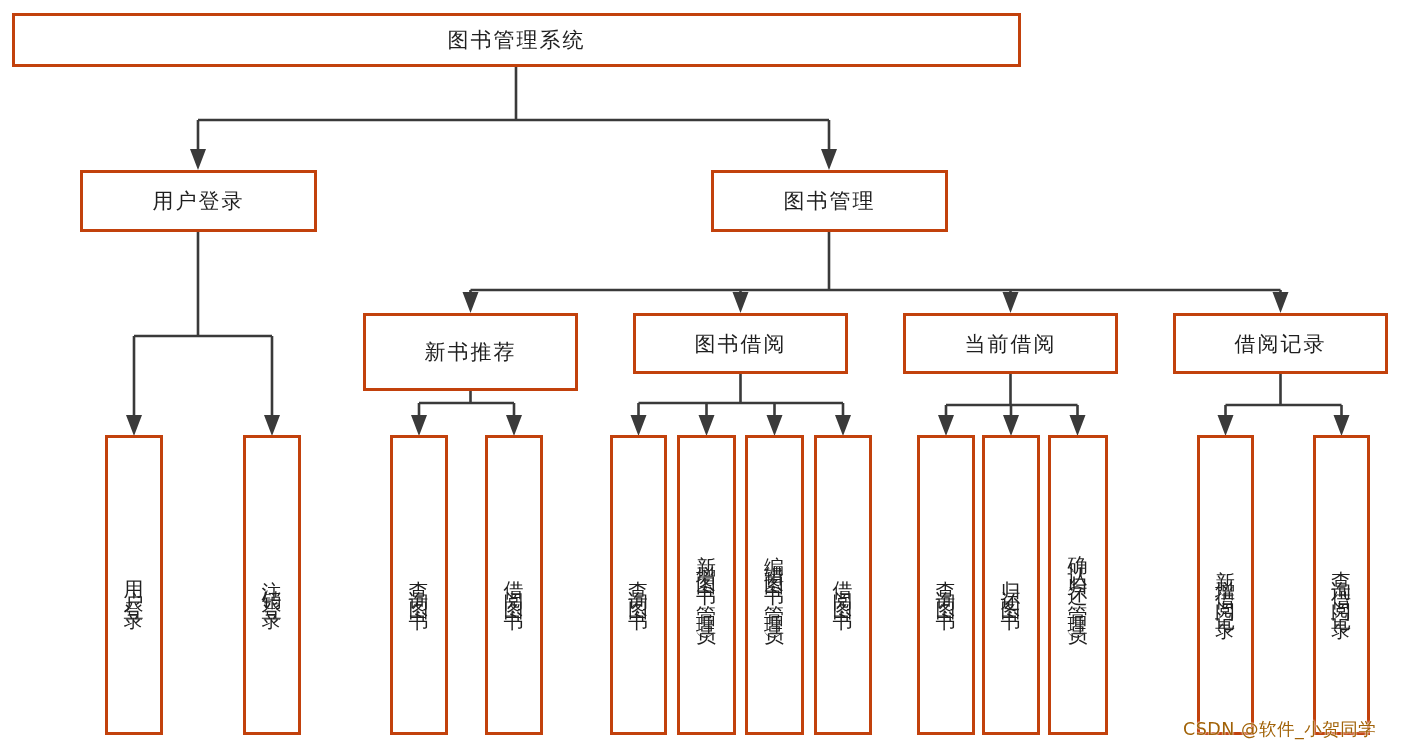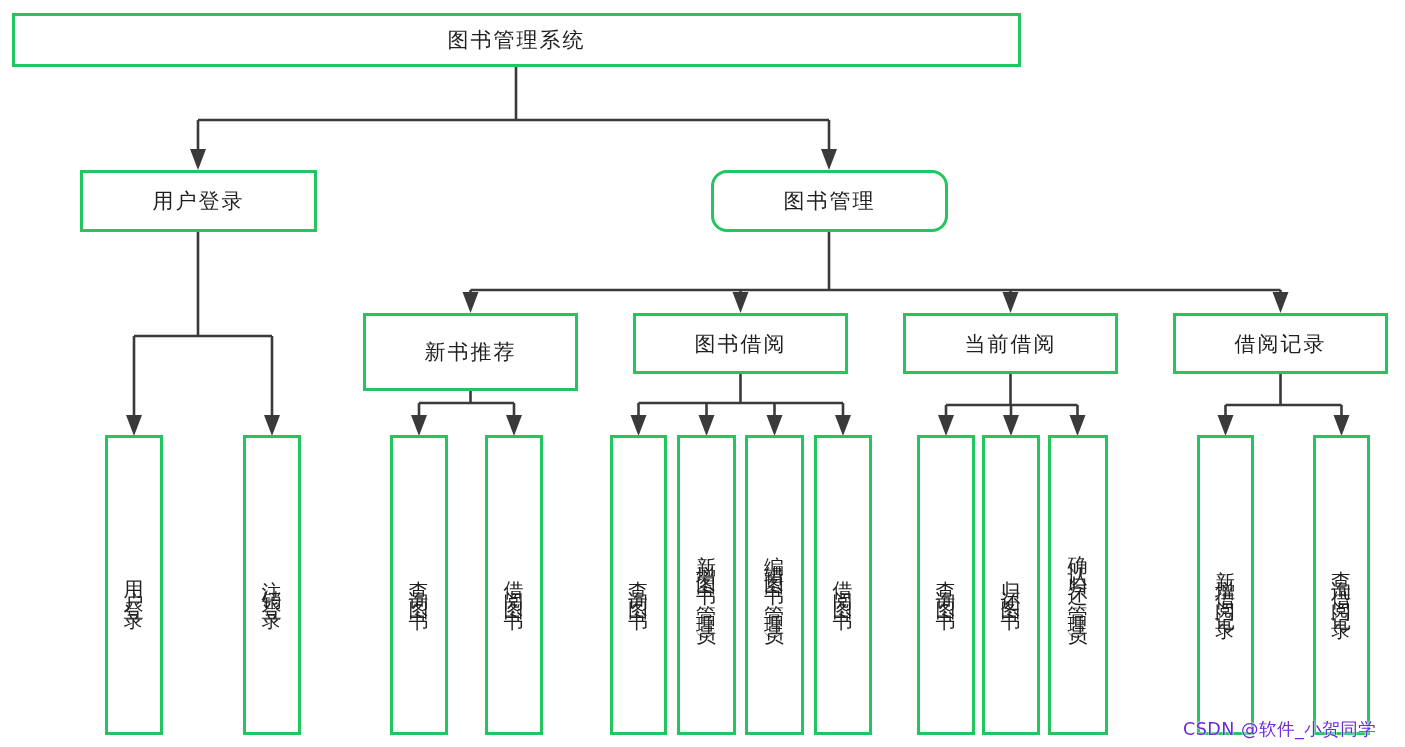--- a/index.html
+++ b/index.html
@@ -17,21 +17,21 @@
   }
   svg.wires {
     position: absolute;
     left: 0;
     top: 0;
     z-index: 1;
   }
   .node {
     position: absolute;
     box-sizing: border-box;
-    border: 3px solid #22c55e;
+    border: 3px solid #c2410c;
     background: #ffffff;
     display: flex;
     align-items: center;
     justify-content: center;
     color: #1f1f1f;
     z-index: 2;
   }
   .node.h {
     font-size: 21px;
     letter-spacing: 2px;
@@ -46,21 +46,21 @@
     letter-spacing: 10px;
     line-height: 1;
     white-space: nowrap;
   }
   .watermark {
     position: absolute;
     left: 1183px;
     top: 717px;
     font-size: 17.5px;
     letter-spacing: 0.5px;
-    color: #6d28d9;
+    color: #a16207;
     white-space: nowrap;
     z-index: 5;
     text-shadow: 0 0 2px #ffffff, 0 0 2px #ffffff;
   }
 </style>
 </head>
 <body>
 
 <div class="canvas">
 
@@ -103,21 +103,21 @@
       M1333.5,415 L1349.5,415 L1341.5,436 Z"></path>
   </svg>
 
   <div class="node h" style="left:12px; top:13px; width:1009px; height:54px;">
     <span>图书管理系统</span>
   </div>
 
   <div class="node h" style="left:80px; top:170px; width:237px; height:62px;">
     <span>用户登录</span>
   </div>
-  <div class="node h" style="left:711px; top:170px; width:237px; height:62px;border-radius:16px;">
+  <div class="node h" style="left:711px; top:170px; width:237px; height:62px;">
     <span>图书管理</span>
   </div>
 
   <div class="node h" style="left:363px; top:313px; width:215px; height:78px;">
     <span>新书推荐</span>
   </div>
   <div class="node h" style="left:633px; top:313px; width:215px; height:61px;">
     <span>图书借阅</span>
   </div>
   <div class="node h" style="left:903px; top:313px; width:215px; height:61px;">

